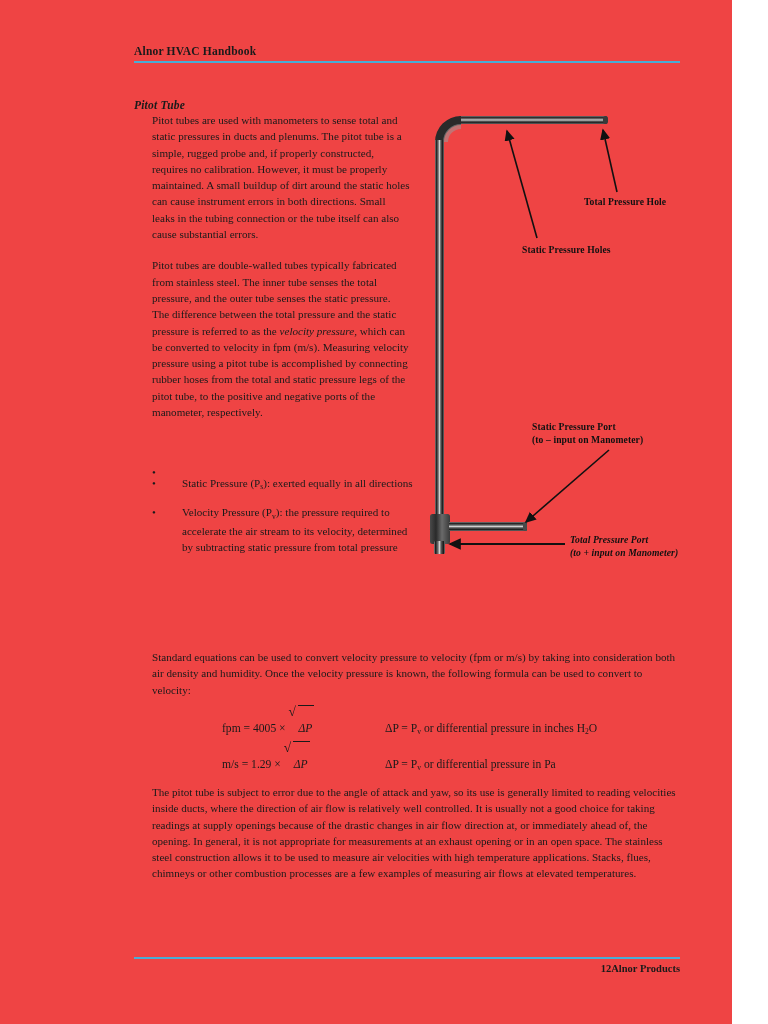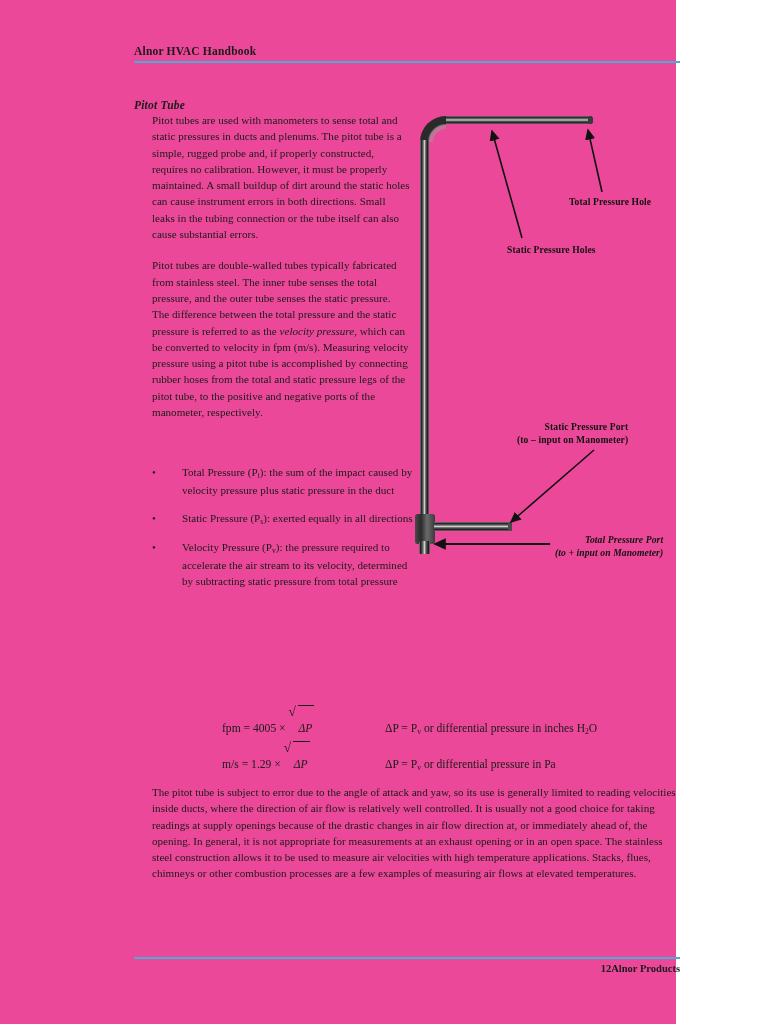--- a/index.html
+++ b/index.html
@@ -12,23 +12,23 @@
     height: 1024px;
     position: relative;
     overflow: hidden;
     font-family: "Liberation Serif", "DejaVu Serif", serif;
     color: #1a1a1a;
   }
 
   .page {
     position: absolute;
     left: 0; top: 0;
-    width: 676px;
+    width: 732px;
     height: 1024px;
-    background: #ec4899;
+    background: #ef4444;
   }
 
   
   .header {
     position: absolute;
     left: 134px;
     top: 44px;
     width: 546px;
   }
   .header-title {
@@ -167,25 +167,24 @@
     display: inline-block;
     border-top: 1px solid #1a1a1a;
     padding: 16px 2px 0 1px;
     font-style: italic;
     line-height: 13px;
   }
 
   
   .diagram {
     position: absolute;
-    left: 412px;
+    left: 427px;
     top: 108px;
     width: 270px;
     height: 470px;
-    text-align: right;
   }
   .diagram svg { display: block; }
   .dg-label {
     position: absolute;
     font-size: 9.6px;
     font-weight: bold;
     color: #111;
     line-height: 13px;
     white-space: nowrap;
     letter-spacing: 0.1px;
@@ -227,35 +226,35 @@
 
   <div class="col-narrow">
     <p>Pitot tubes are used with manometers to sense total and static pressures in ducts and plenums. The pitot tube is a simple, rugged probe and, if properly constructed, requires no calibration. However, it must be properly maintained. A small buildup of dirt around the static holes can cause instrument errors in both directions. Small leaks in the tubing connection or the tube itself can also cause substantial errors.</p>
     <p><span>Pitot tubes are double-walled tubes typically fabricated from stainless steel. The inner tube senses the total pressure, and the outer tube senses the static pressure. The difference between the total pressure and the static pressure is referred to as the </span><em>velocity pressure</em><span>, which can be converted to velocity in fpm (m/s). Measuring velocity pressure using a pitot tube is accomplished by connecting rubber hoses from the total and static pressure legs of the pitot tube, to the positive and negative ports of the manometer, respectively.</span></p>
   </div>
 
   <div class="bullets">
 
     <div class="bullet-row">
       <span class="bullet-dot">•</span>
-      <span><span>Total Pressure (P</span><sub>t</sub><span>): the sum of the impact caused by velocity pressure plus static pressure in the duct</span></span>
     </div>
 
     <div class="bullet-row">
       <span class="bullet-dot">•</span>
       <span><span>Static Pressure (P</span><sub>s</sub><span>): exerted equally in all directions</span></span>
     </div>
 
     <div class="bullet-row">
       <span class="bullet-dot">•</span>
       <span><span>Velocity Pressure (P</span><sub>v</sub><span>): the pressure required to accelerate the air stream to its velocity, determined by subtracting static pressure from total pressure</span></span>
     </div>
 
   </div>
 
+  <div class="col-wide-a">Standard equations can be used to convert velocity pressure to velocity (fpm or m/s) by taking into consideration both air density and humidity. Once the velocity pressure is known, the following formula can be used to convert to velocity:</div>
 
   <div class="equations">
 
     <div class="eq-line">
       <span class="eq-left"><span>fpm = 4005 × </span><span class="radical"><span class="rad-sym">√</span><span class="rad-body">ΔP</span></span></span>
       <span class="eq-right"><span>ΔP =  P</span><sub>v</sub><span> or differential pressure in inches H</span><sub>2</sub><span>O</span></span>
     </div>
 
 
     <div class="eq-line">

